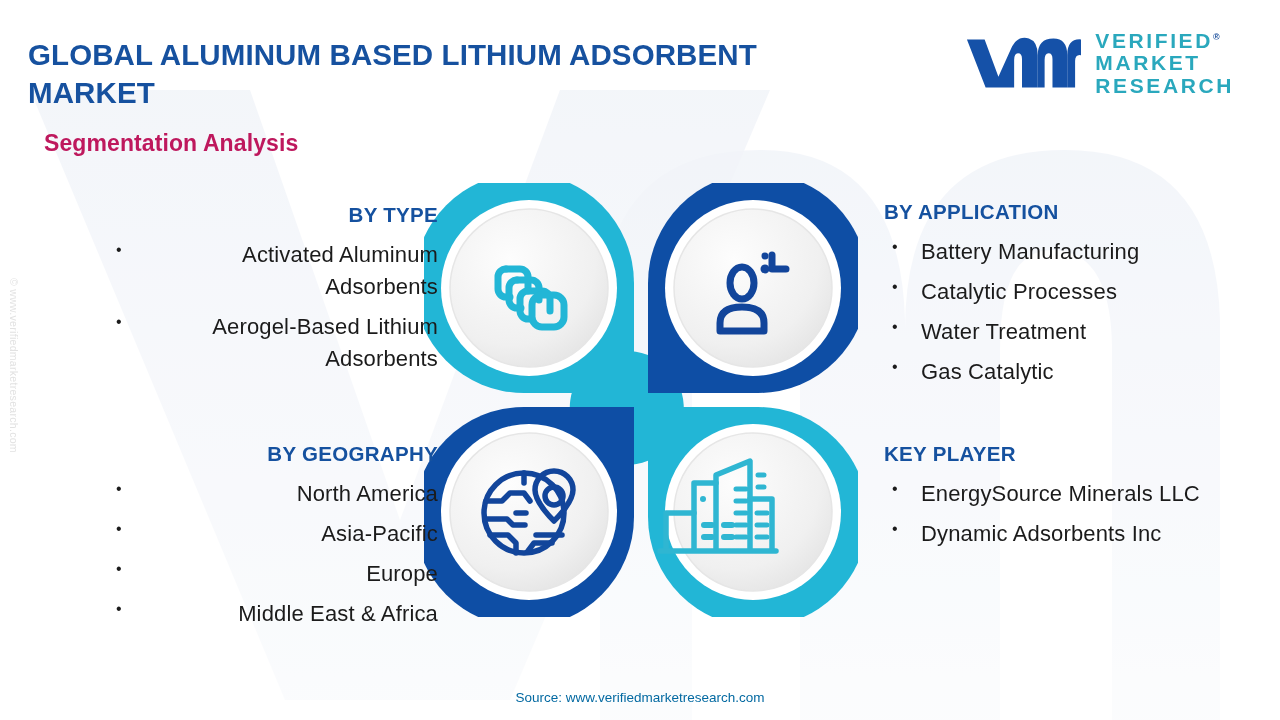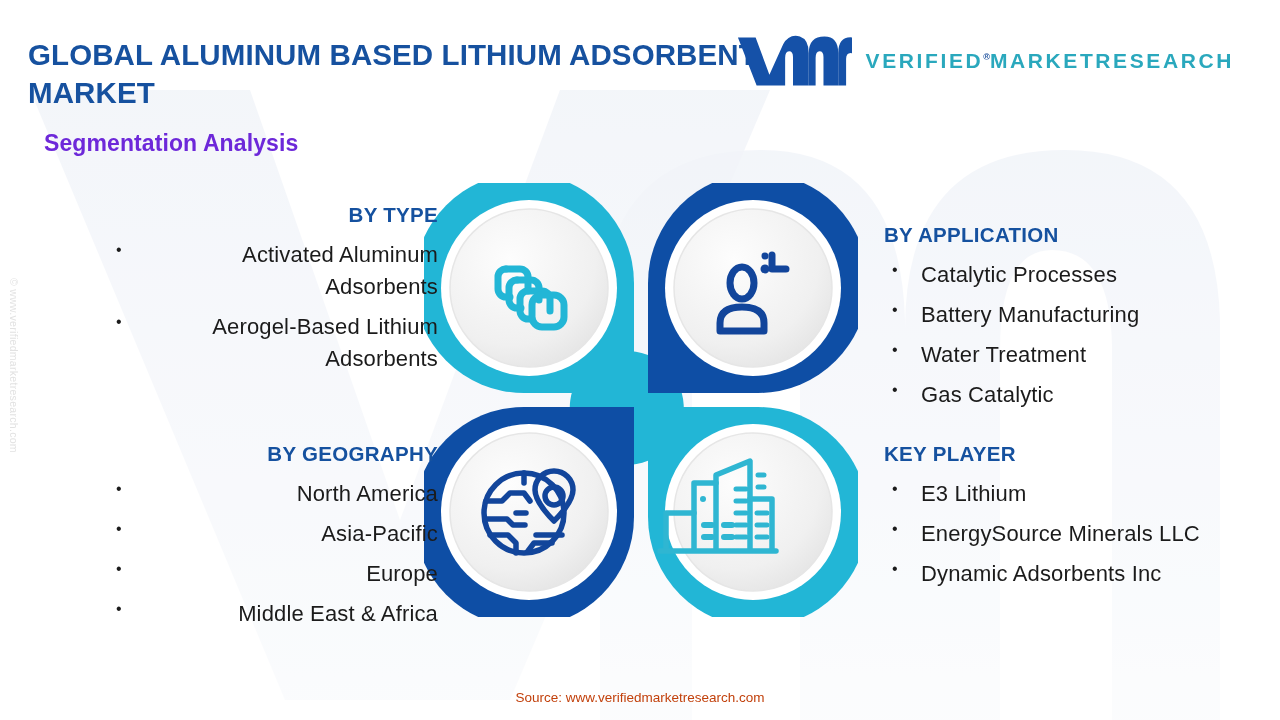--- a/index.html
+++ b/index.html
@@ -37,44 +37,44 @@
     font-weight:bold;
     line-height:1.29;
     color:#16519f;
     letter-spacing:0.1px;
   }
   .subtitle {
     position:absolute;
     left:44px; top:130px;
     font-size:23px;
     font-weight:bold;
-    color:#6d28d9;
+    color:#be185d;
     letter-spacing:0.1px;
   }
 
   
   .logo { position:absolute; right:46px; top:30px; display:flex; align-items:center; gap:14px; }
   .logo-mark { width:118px; height:62px; }
-  .logo-words { display:flex; flex-direction:row; line-height:1.06; }
+  .logo-words { display:flex; flex-direction:column; line-height:1.06; }
   .logo-words span {
     font-size:21px;
     font-weight:bold;
     letter-spacing:2.6px;
     color:#2aa8bd;
   }
   .logo-words span.lw-first { color:#1b4f9c; position:relative; }
   .logo-reg { font-size:9px; vertical-align:super; letter-spacing:0; }
 
   
   .col { position:absolute; width:330px; }
   .col-left  { left:108px;text-align:right; }
   .col-right { left:884px; }
   .col-type  { top:203px; }
   .col-geo   { top:442px; }
-  .col-app   { top:200px;margin-top:23px; }
+  .col-app   { top:200px; }
   .col-key   { top:442px; }
 
   .sec-head {
     font-size:20.5px;
     font-weight:bold;
     color:#15519f;
     letter-spacing:0.3px;
     margin-bottom:12px;
   }
   .col-left .sec-head  { margin-left:7px; }
@@ -101,21 +101,21 @@
   
   .quad { position:absolute; left:424px; top:183px; width:434px; height:434px; }
   .quad svg { display:block; }
 
   
   .source {
     position:absolute;
     left:0; right:0; top:690px;
     text-align:center;
     font-size:13.5px;
-    color:#c2410c;
+    color:#0369a1;
   }
 </style>
 </head>
 <body>
 
 <div class="bg-layer">
   <svg width="1280" height="720" viewBox="0 0 1280 720">
     <defs>
       <linearGradient id="wmg" x1="0" y1="0" x2="0" y2="1">
         <stop offset="0%" stop-color="#e9edf5"></stop>
@@ -261,29 +261,28 @@
     <li>North America</li>
     <li>Asia-Pacific</li>
     <li>Europe</li>
     <li>Middle East &amp; Africa</li>
   </ul>
 </div>
 
 <div class="col col-right col-app">
   <div class="sec-head">BY APPLICATION</div>
   <ul class="sec-list">
+    <li>Battery Manufacturing</li>
     <li>Catalytic Processes</li>
-    <li>Battery Manufacturing</li>
     <li>Water Treatment</li>
     <li>Gas Catalytic</li>
   </ul>
 </div>
 
 <div class="col col-right col-key">
   <div class="sec-head">KEY PLAYER</div>
   <ul class="sec-list">
-    <li>E3 Lithium</li>
     <li>EnergySource Minerals LLC</li>
     <li>Dynamic Adsorbents Inc</li>
   </ul>
 </div>
 
 <div class="source">Source: www.verifiedmarketresearch.com</div>
 
 </body></html>

